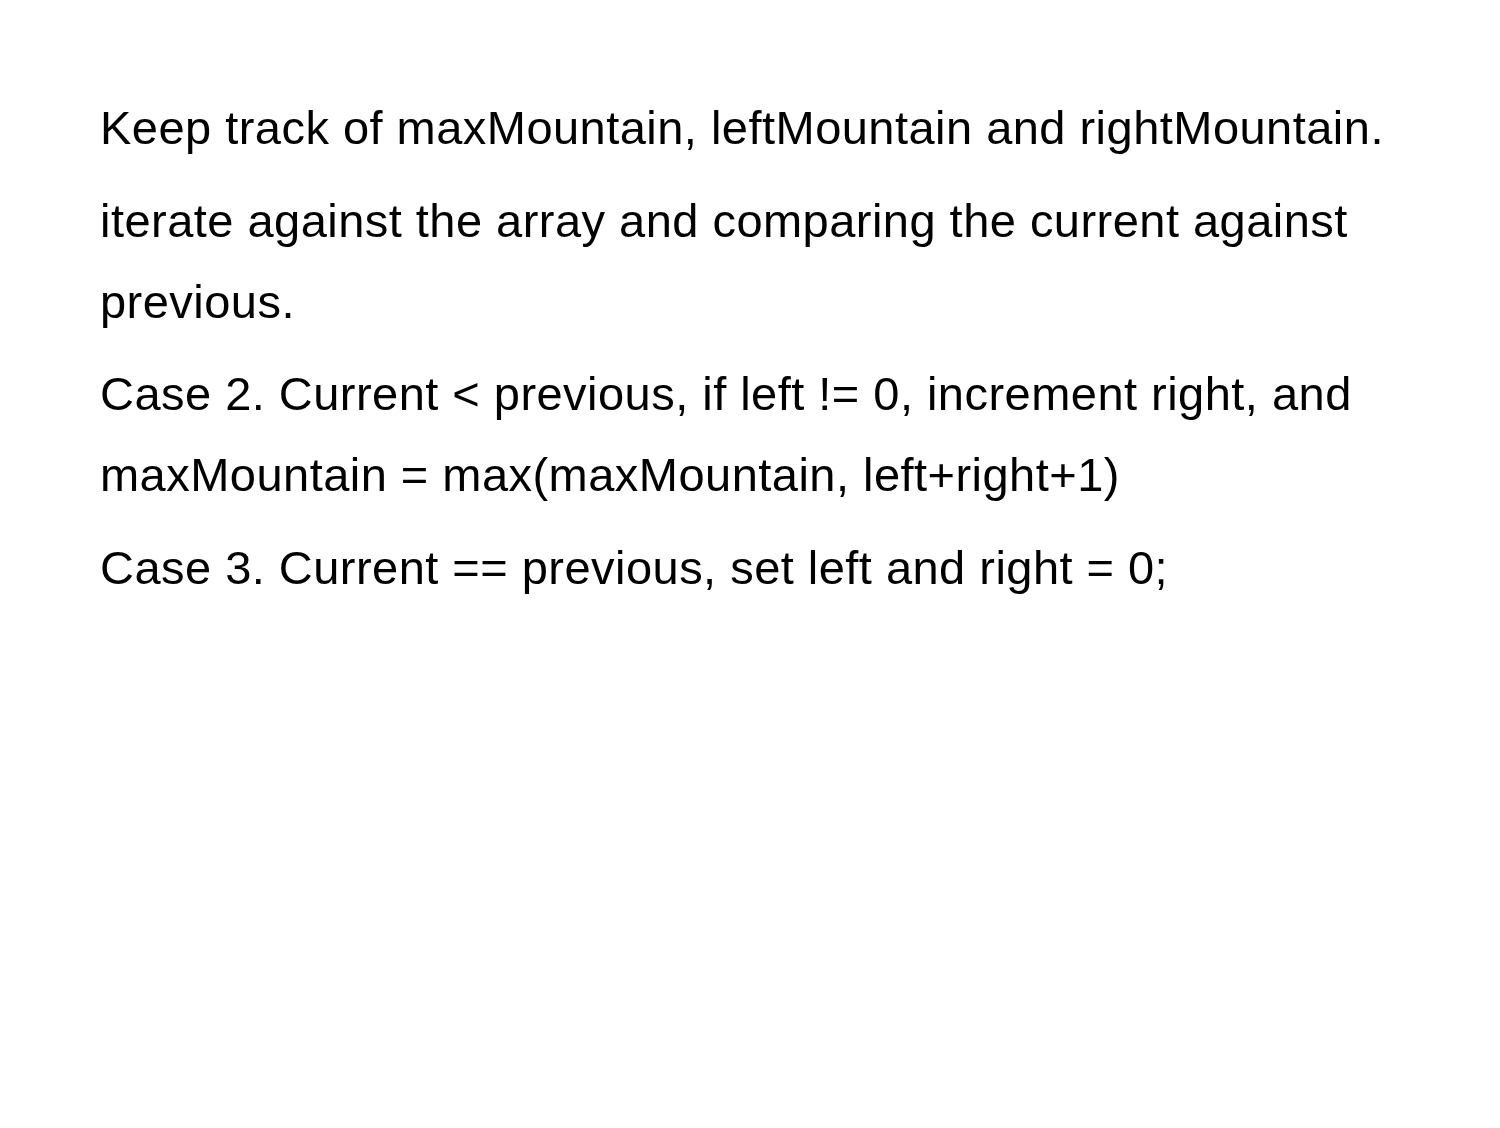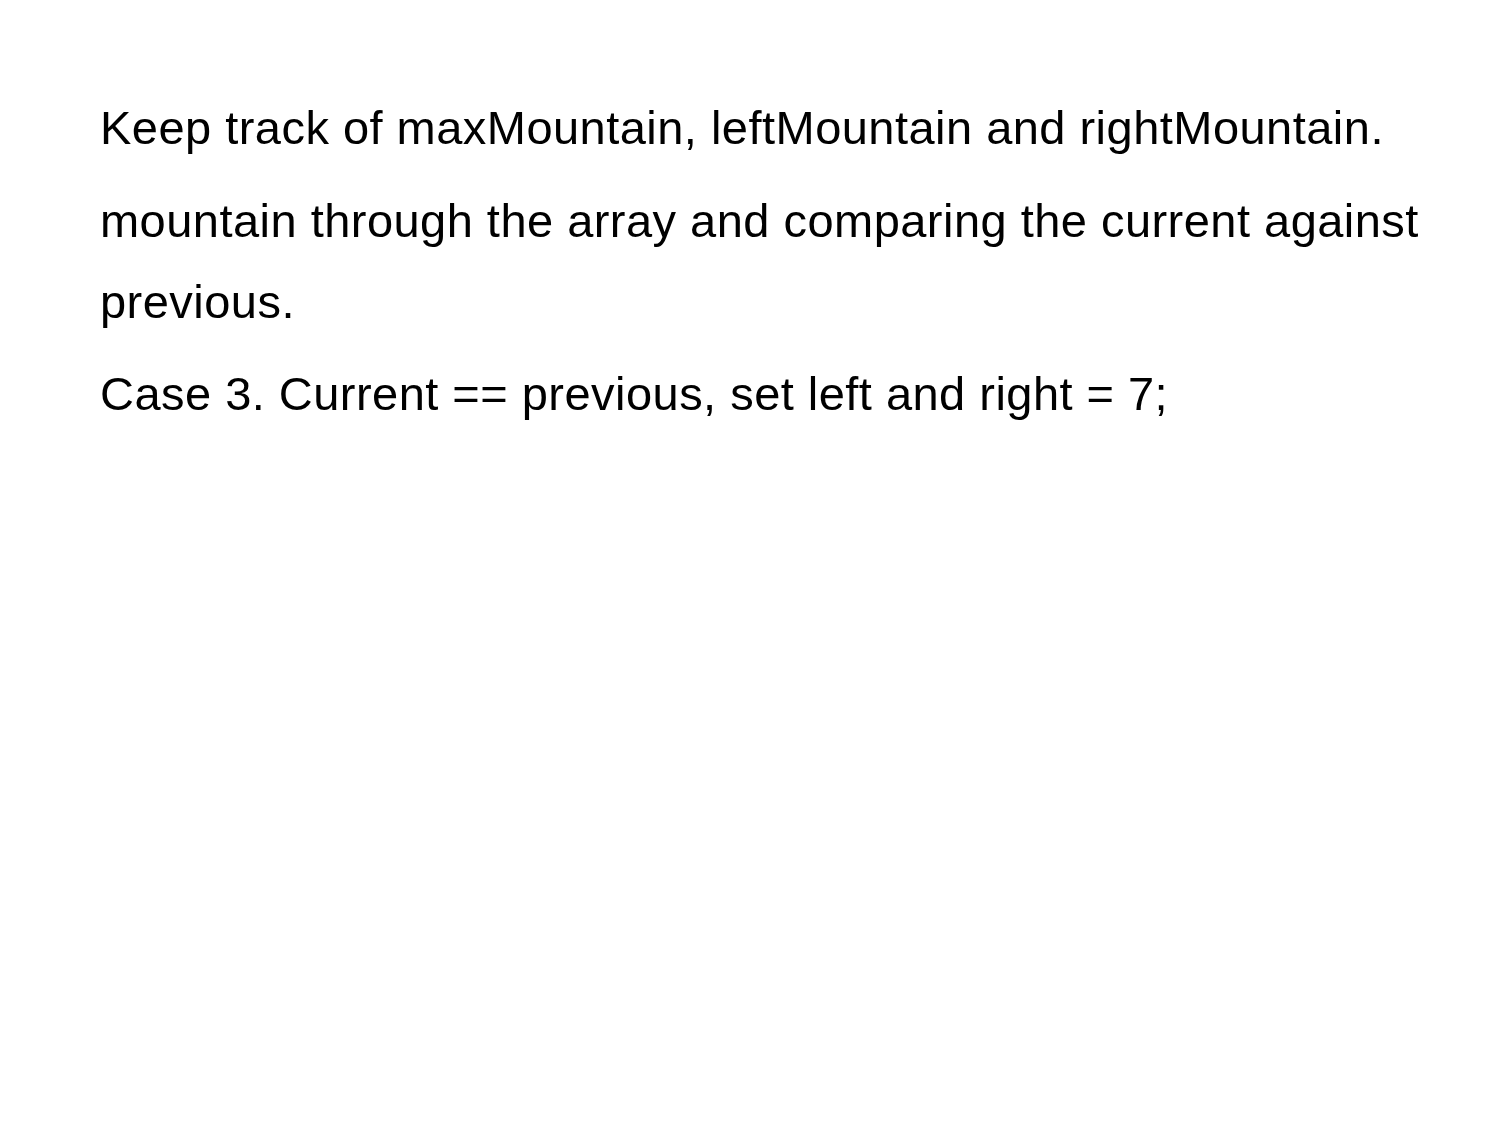--- a/index.html
+++ b/index.html
@@ -23,15 +23,16 @@
     }
     .para {
       display: block;
     }
   </style>
 </head>
 <body>
 
 <div class="content">
   <span class="para">Keep track of maxMountain, leftMountain and rightMountain.</span>
-  <span class="para">mountain through the array and comparing the current against previous.</span>
-  <span class="para">Case 3. Current == previous, set left and right = 7;</span>
+  <span class="para">iterate against the array and comparing the current against previous.</span>
+  <span class="para">Case 2. Current &lt; previous, if left != 0, increment right, and maxMountain = max(maxMountain, left+right+1)</span>
+  <span class="para">Case 3. Current == previous, set left and right = 0;</span>
 </div>
 
 </body></html>

